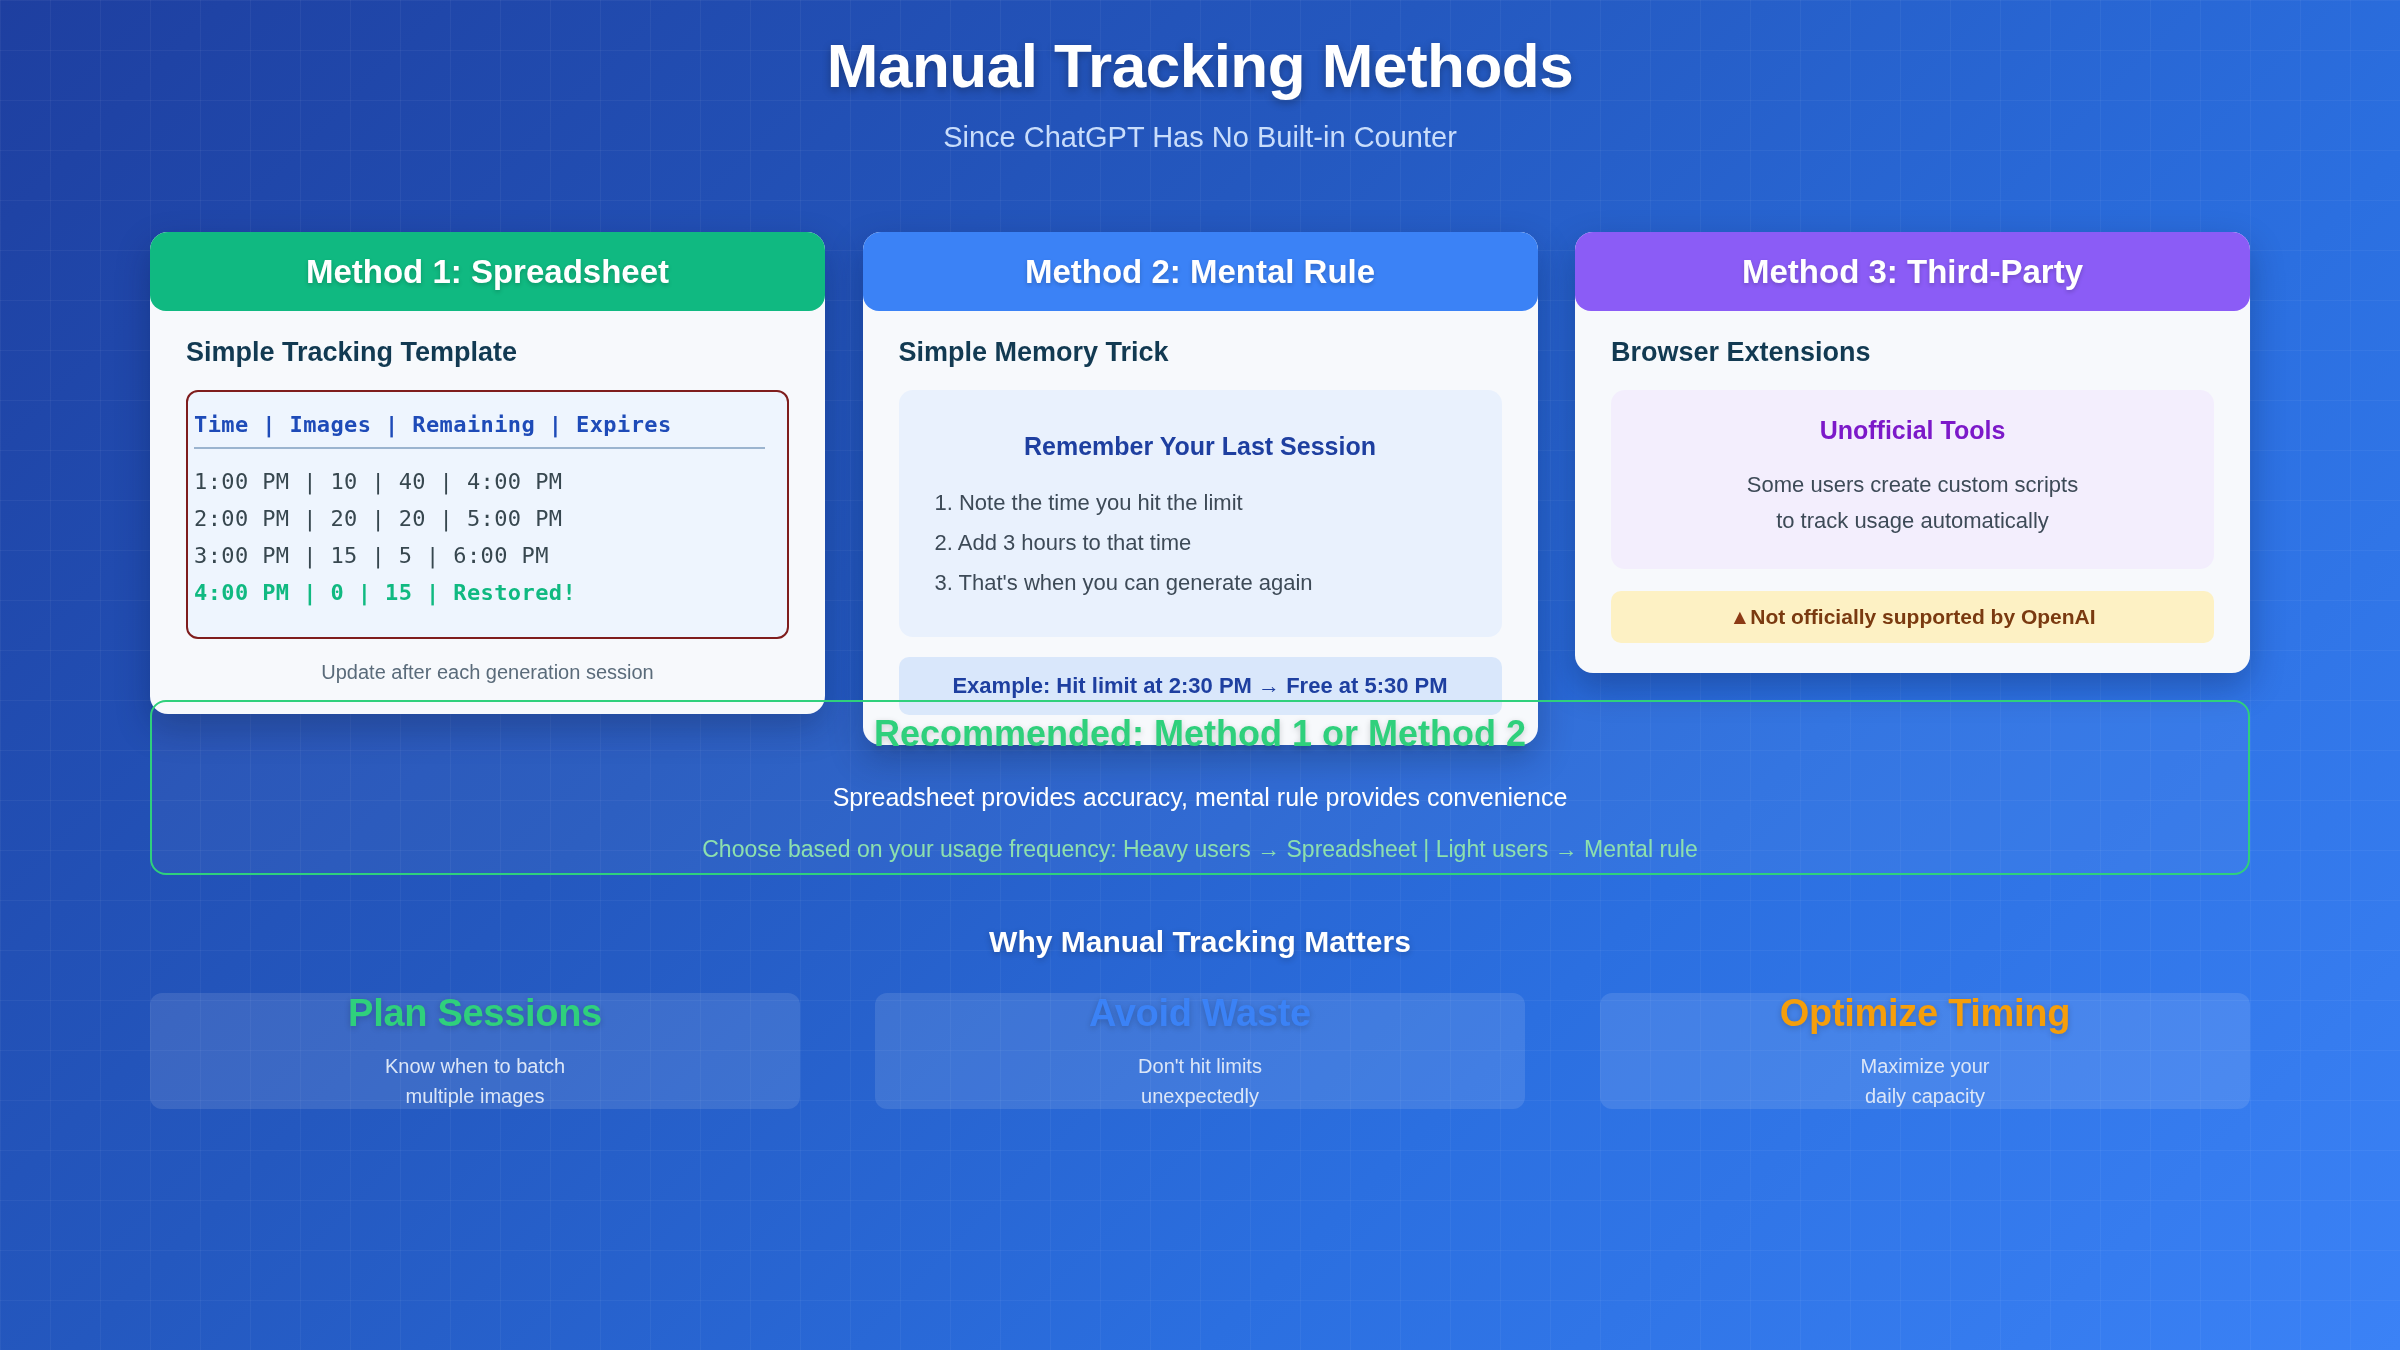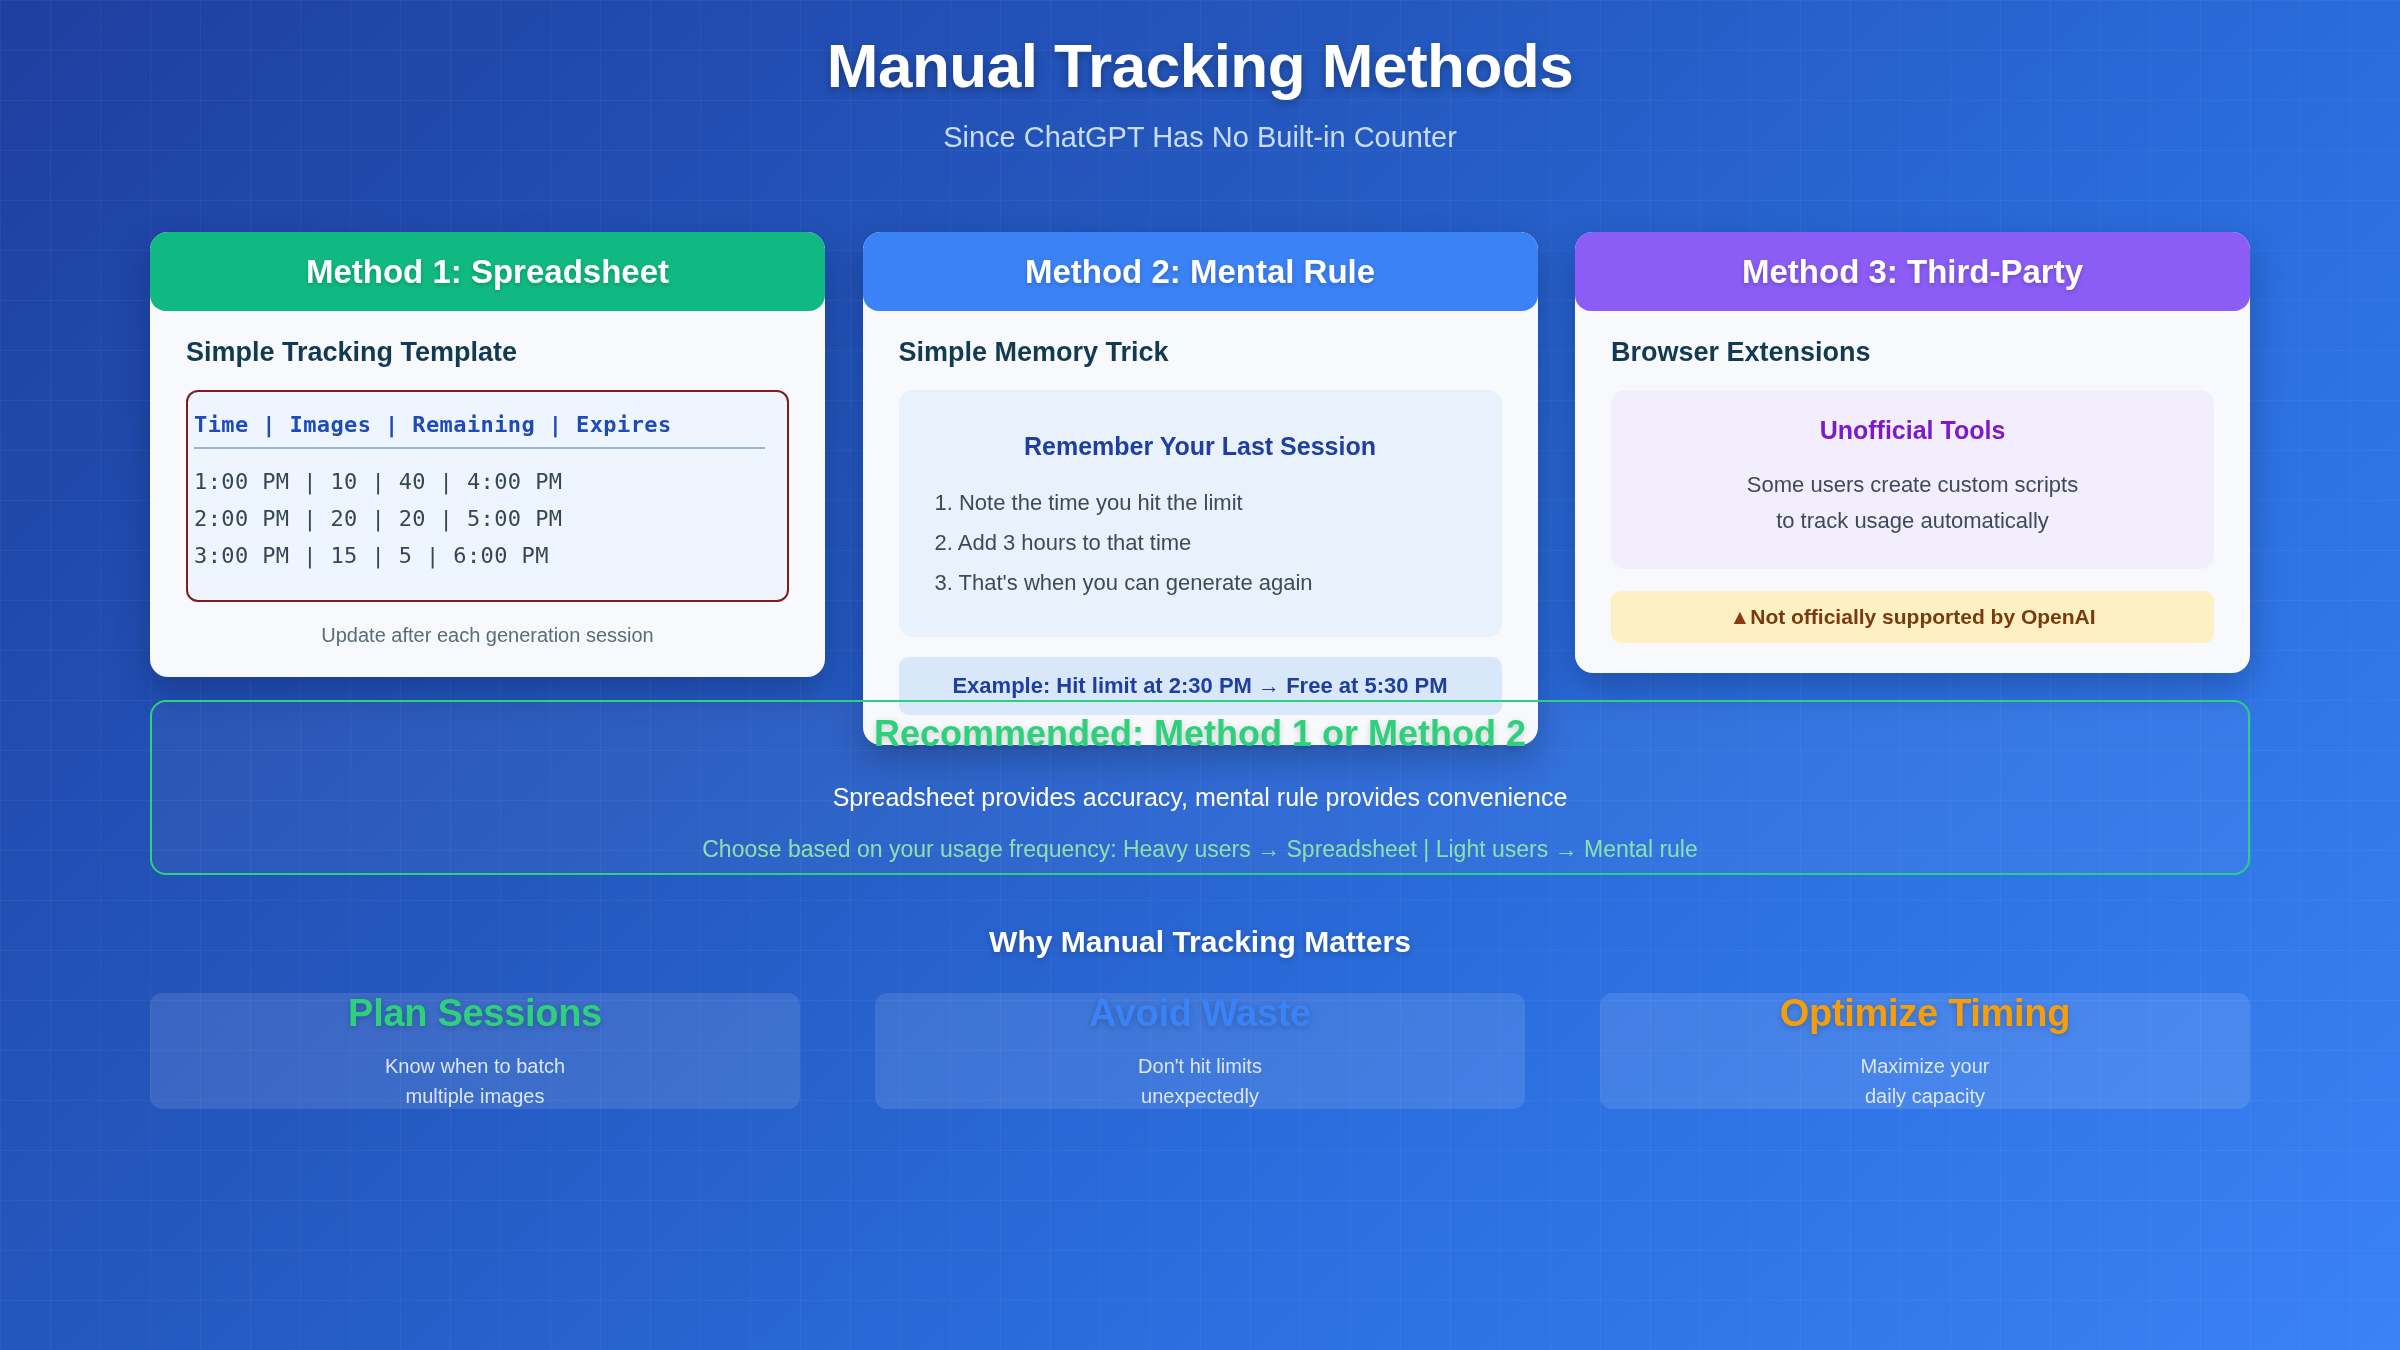--- a/index.html
+++ b/index.html
@@ -158,20 +158,21 @@
 
     <div class="card">
       <div class="chead" id="h1" style="background: rgb(16, 185, 129);">Method 1: Spreadsheet</div>
       <div class="cbody">
         <h3>Simple Tracking Template</h3>
         <div class="code-box">
           <div class="chdr">Time  | Images | Remaining | Expires</div>
           <div class="crow">1:00 PM | 10 | 40 | 4:00 PM</div>
           <div class="crow">2:00 PM | 20 | 20 | 5:00 PM</div>
           <div class="crow">3:00 PM | 15 | 5 | 6:00 PM</div>
+          <div class="crow hl">4:00 PM | 0 | 15 | Restored!</div>
         </div>
         <div class="card1-note">Update after each generation session</div>
       </div>
     </div>
 
     <div class="card">
       <div class="chead" id="h2" style="background: rgb(59, 130, 246);">Method 2: Mental Rule</div>
       <div class="cbody">
         <h3>Simple Memory Trick</h3>
         <div class="panel">

